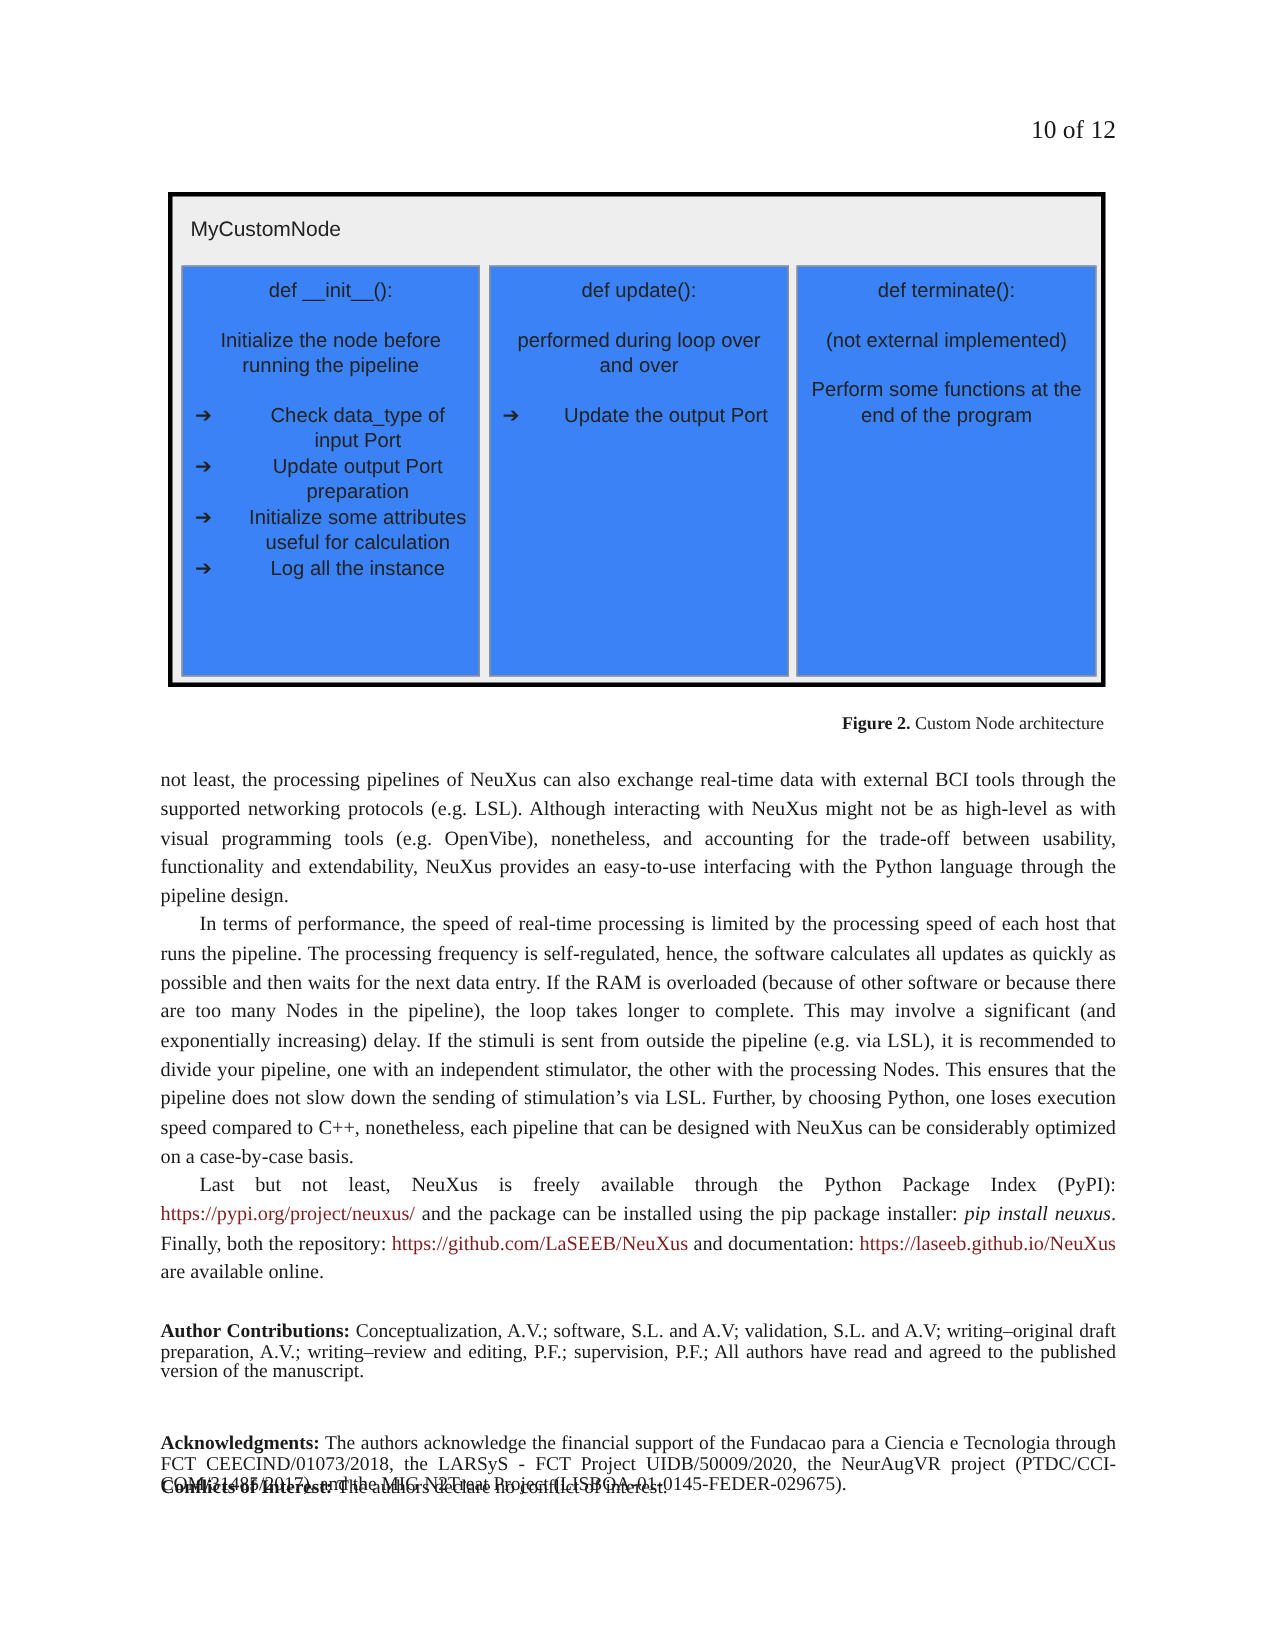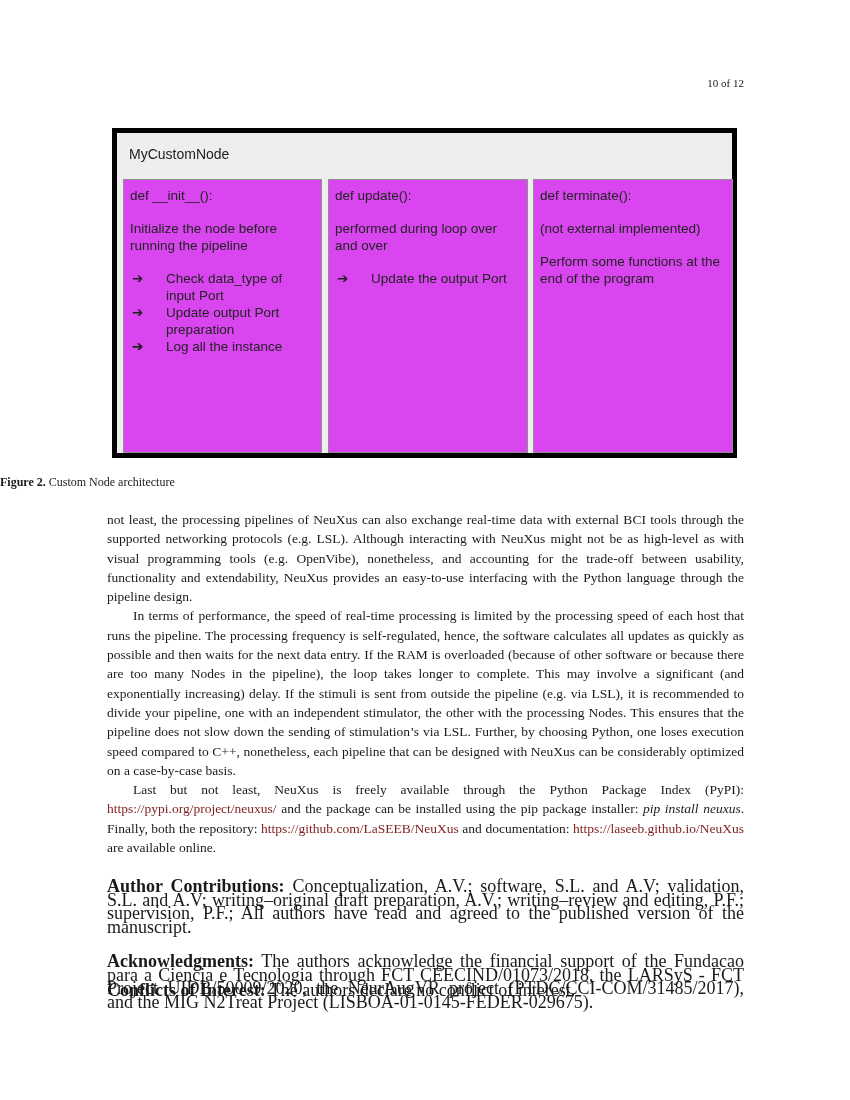--- a/index.html
+++ b/index.html
@@ -1,77 +1,78 @@
 <!DOCTYPE html>
 <html><head>
 <meta charset="utf-8">
 <style>
   html, body { margin: 0; padding: 0; }
   body {
     width: 850px; height: 1100px; background: #ffffff; position: relative; overflow: hidden;
     font-family: "Liberation Serif", "DejaVu Serif", serif; color: #1a1a1a;
   }
   .page-number {
-    position: absolute; top: 77px; right: 106px; font-size: 11px;
+    position: absolute; top: 77px; right: 106px; font-size: 17px;
   }
   .figure-frame {
     position: absolute; left: 112px; top: 128px; width: 625px; height: 330px;
-    background: #eeeeee; border: 5px solid #000000; box-sizing: border-box;
+    background: #eeeeee; border: 3px solid #000000; box-sizing: border-box;
     font-family: "Liberation Sans", "DejaVu Sans", sans-serif;
+    text-align: center;
   }
   .node-title {
     position: absolute; left: 12px; top: 13px; font-size: 14px; color: #222;
   }
   .method-box {
-    position: absolute; top: 46px; height: 274px; background: #d946ef;
+    position: absolute; top: 46px; height: 274px; background: #3b82f6;
     border: 1px solid #8f8f8f; box-sizing: border-box; padding: 7px 6px; font-size: 13.5px; line-height: 17px;
     color: #222;
   }
   .method-box.b1 { left: 6px; width: 199px; }
   .method-box.b2 { left: 211px; width: 200px; }
   .method-box.b3 { left: 416px; width: 200px; }
   .m-head { margin-bottom: 16px; }
   .m-para { margin-bottom: 16px; }
   .m-list { list-style: none; margin: 0; padding: 0; }
   .m-list li { position: relative; padding-left: 36px; }
   .m-list li .arrow { position: absolute; left: 2px; top: 0; }
   .caption {
-    position: absolute; top: 475px; left: 0; width: 736px; text-align: left; font-size: 12px;
+    position: absolute; top: 475px; left: 0; width: 736px; text-align: right; font-size: 12px;
   }
   .caption b { font-weight: bold; }
   .body-text {
     position: absolute; left: 107px; top: 510px; width: 637px; font-size: 13.5px; line-height: 19.3px;
     text-align: justify;
   }
   .body-text p { margin: 0; }
   .body-text p.indent { text-indent: 26px; }
   a.link { color: #7f1d1d; text-decoration: none; }
   .notes {
-    position: absolute; left: 107px; width: 637px; font-size: 18px; line-height: 13.6px; text-align: justify;
+    position: absolute; left: 107px; width: 637px; font-size: 13px; line-height: 13.6px; text-align: justify;
   }
   .notes b { font-weight: bold; }
   .n1 { top: 880px; }
   .n2 { top: 955px; }
   .n3 { top: 984px; }
 </style>
 </head>
 <body>
 
 <div class="page-number">10 of 12</div>
 
 <div class="figure-frame">
   <div class="node-title">MyCustomNode</div>
 
   <div class="method-box b1">
     <div class="m-head">def __init__():</div>
     <div class="m-para">Initialize the node before running the pipeline</div>
     <ul class="m-list">
       <li><span class="arrow">➔</span><span>Check data_type of input Port</span></li>
       <li><span class="arrow">➔</span><span>Update output Port preparation</span></li>
-      <li><span class="arrow">➔</span></li>
+      <li><span class="arrow">➔</span><span>Initialize some attributes useful for calculation</span></li>
       <li><span class="arrow">➔</span><span>Log all the instance</span></li>
     </ul>
   </div>
 
   <div class="method-box b2">
     <div class="m-head">def update():</div>
     <div class="m-para">performed during loop over and over</div>
     <ul class="m-list">
       <li><span class="arrow">➔</span><span>Update the output Port</span></li>
     </ul>

